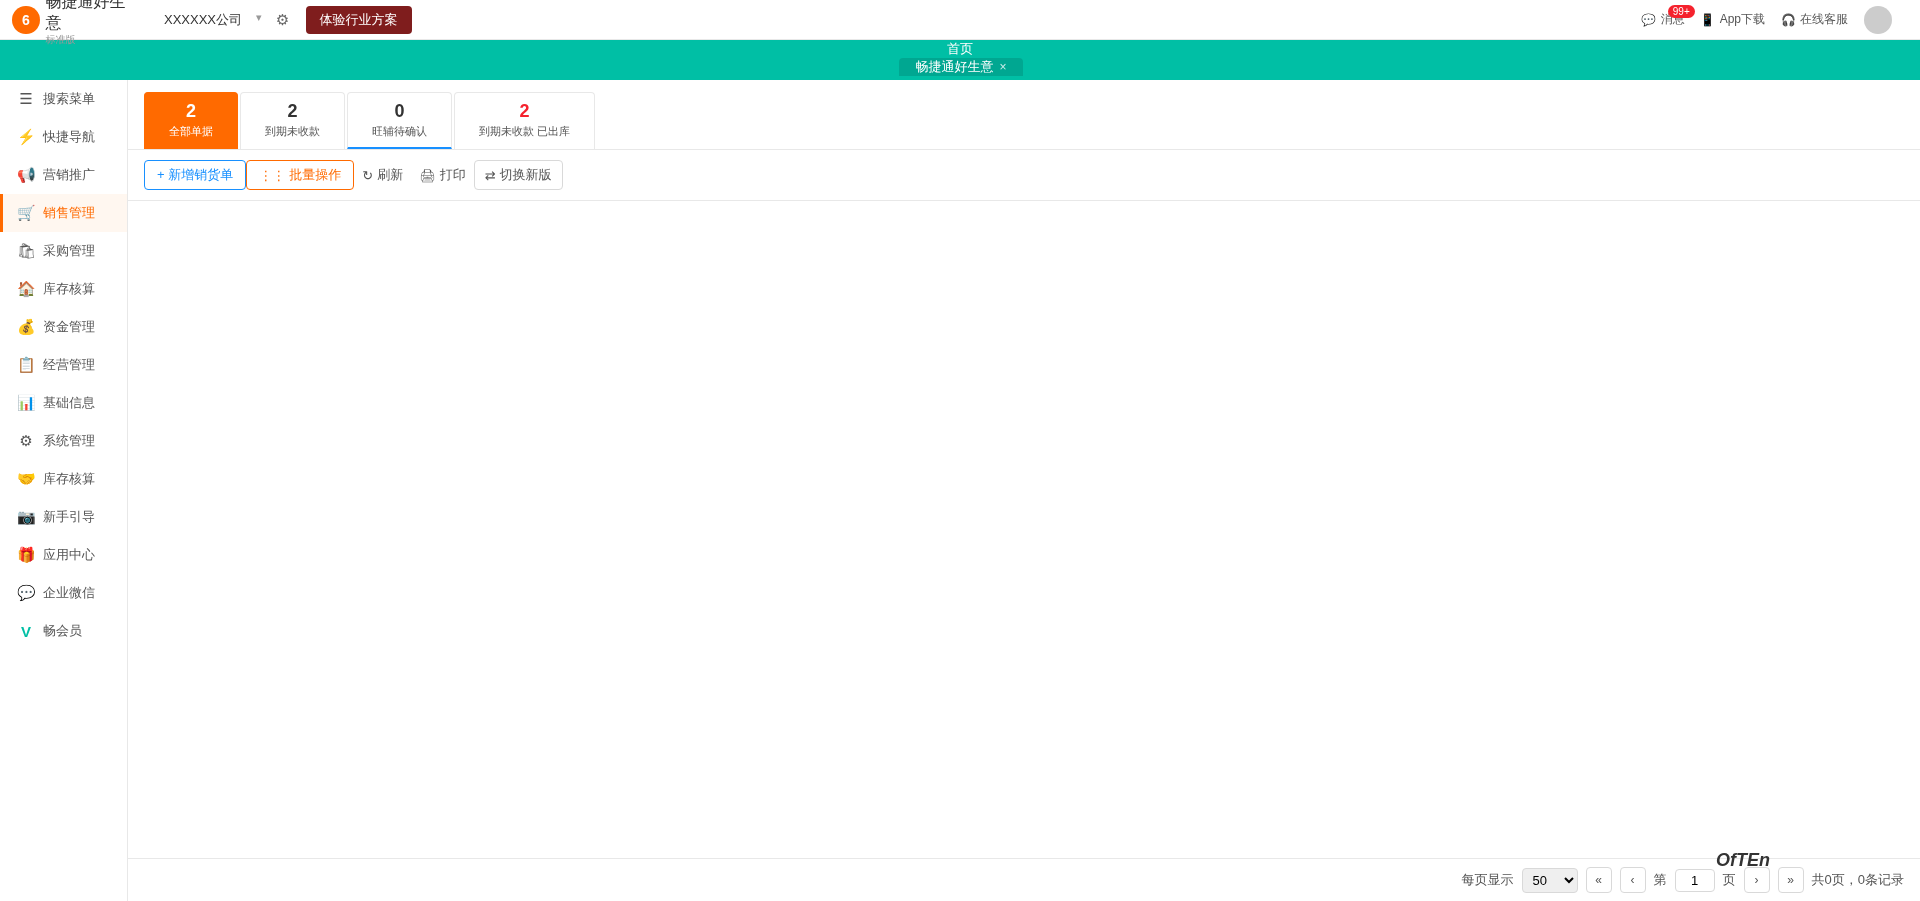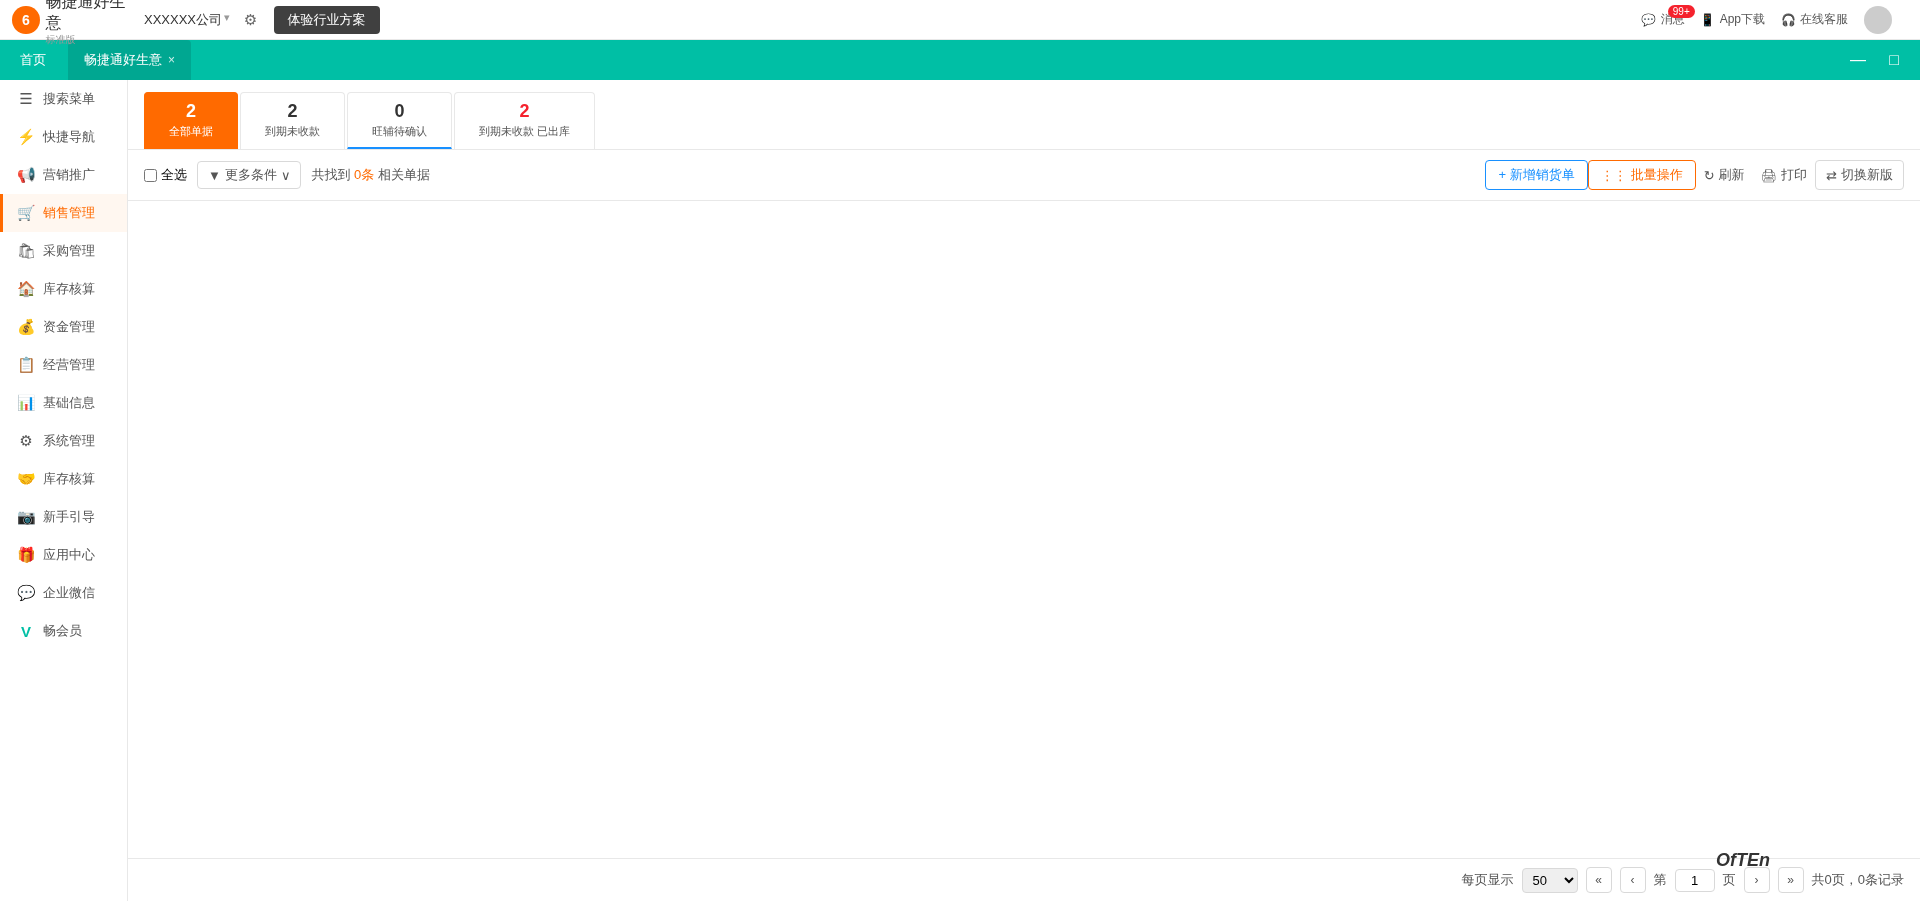--- a/index.html
+++ b/index.html
@@ -27,37 +27,37 @@
       width: 28px; height: 28px;
       background: #ff6a00;
       border-radius: 50%;
       display: flex; align-items: center; justify-content: center;
       color: #fff; font-size: 14px; font-weight: bold;
     }
     .logo-text { font-size: 16px; color: #333; line-height: 1.3; }
     .logo-sub { font-size: 10px; color: #999; }
 
     .topbar-company {
-      display: flex; gap: 2px;
-      margin-left: 4px;
+      display: flex; gap: 14px;
+      margin-left: 24px;
       cursor: pointer;
       font-size: 13px; color: #333;
     }
     .topbar-company .chevron { color: #999; font-size: 11px; }
 
     .topbar-gear {
       margin-left: 8px;
       width: 26px; height: 26px;
       display: flex; align-items: center; justify-content: center;
       cursor: pointer; color: #666; font-size: 15px;
     }
 
     .topbar-trial-btn {
       margin-left: 10px;
-      background: #404040;
+      background: #7f1d1d;
       color: #fff;
       border: none;
       border-radius: 4px;
       padding: 5px 14px;
       font-size: 13px;
       cursor: pointer;
     }
 
     .topbar-right {
       margin-left: auto;
@@ -86,20 +86,21 @@
     
     .tabbar {
       position: fixed;
       top: 40px; left: 0; right: 0;
       height: 40px;
       background: #00bfa5;
       display: flex;
       align-items: center;
       z-index: 99;
       padding: 0 0 0 0;
+      flex-direction: column;
     }
     .tab-home {
       height: 40px;
       padding: 0 20px;
       display: flex; align-items: center;
       color: #fff; font-size: 13px;
       cursor: pointer;
       background: transparent;
     }
     .tab-item {
@@ -451,37 +452,20 @@
         <span class="tab-count" style="color:#333;">0</span>
         <span class="tab-label">旺辅待确认</span>
       </div>
       <div class="filter-tab" style="background:#fff;border-bottom:none;">
         <span class="tab-count" style="color:#f5222d;">2</span>
         <span class="tab-label">到期未收款 已出库</span>
       </div>
     </div>
 
     <div class="toolbar">
-      <div class="toolbar-left">
-        <label class="cb-all">
-          <input type="checkbox" style="">
-          <span>全选</span>
-        </label>
-        <button class="filter-btn">
-          <span>▼</span>
-          <span>更多条件</span>
-          <span>∨</span>
-        </button>
-        <span class="found-text">
-          <span>共找到</span>
-          <span class="found-count">0条</span>
-          <span>相关单据</span>
-        </span>
-        <span class="link-text"></span>
-      </div>
       <div class="toolbar-right">
         <button class="btn-primary">+ 新增销货单</button>
         <button class="btn-orange-outline">
           <span>⋮⋮</span>
           <span>批量操作</span>
         </button>
         <button class="btn-text">
           <span>↻</span>
           <span>刷新</span>
         </button>

